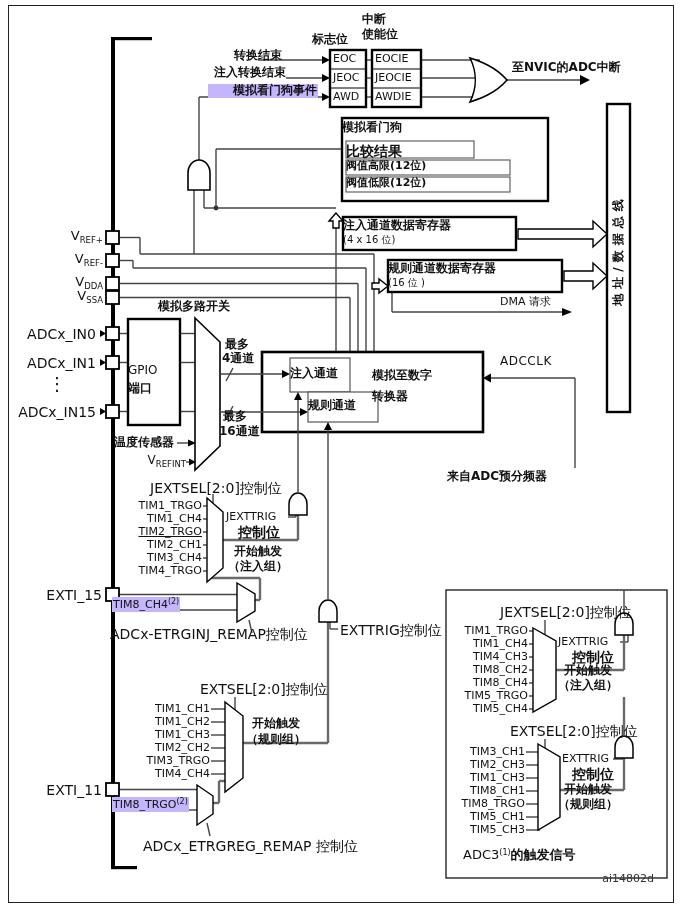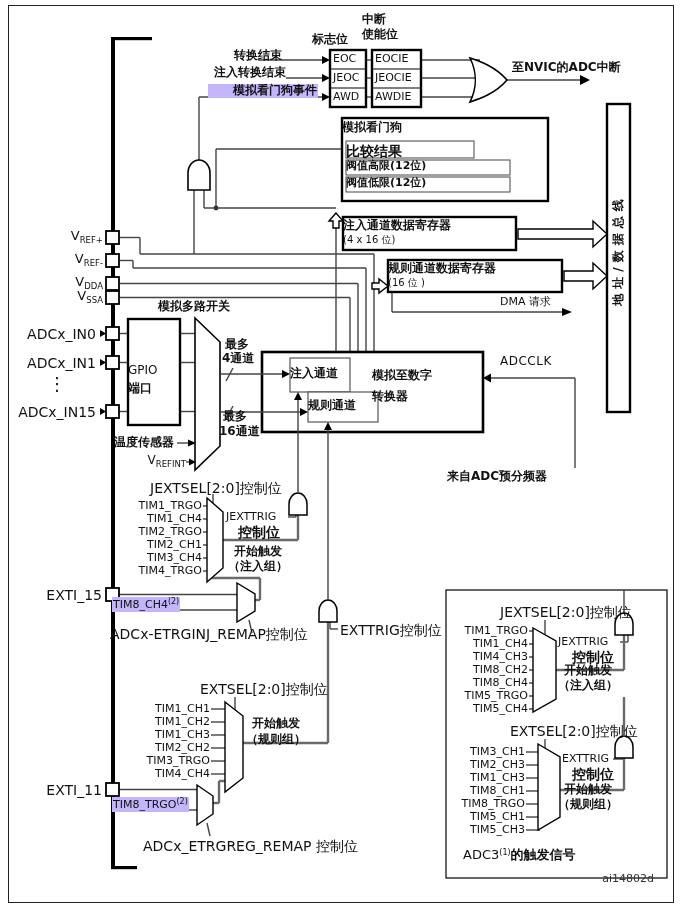--- a/index.html
+++ b/index.html
@@ -300,21 +300,21 @@
   <div class="lbl s12 b ctr" style="left:290px;top:367px;width:60px;">注入通道</div>
   <div class="lbl s12 b ctr" style="left:308px;top:399px;width:70px;">规则通道</div>
   <div class="lbl s12 b ctr" style="left:372px;top:369px;width:100px;">模拟至数字</div>
   <div class="lbl s12 b ctr" style="left:372px;top:390px;width:100px;">转换器</div>
   <div class="lbl s12" style="left:500px;top:355px;letter-spacing:.5px;">ADCCLK</div>
   <div class="lbl s12 b" style="left:447px;top:470px;">来自ADC预分频器</div>
 
   <div class="lbl s115" style="left:150px;top:480px;">JEXTSEL[2:0]控制位</div>
   <div class="lbl s11 rt" style="left:122px;top:500px;width:80px;">TIM1_TRGO</div>
   <div class="lbl s11 rt" style="left:122px;top:513px;width:80px;">TIM1_CH4</div>
-  <div class="lbl s11 rt" style="left:122px;top:526px;width:80px;">TIM2_TRGO</div>
+  <div class="lbl s11 rt" style="left:122px;top:526px;width:80px;text-decoration:underline;">TIM2_TRGO</div>
   <div class="lbl s11 rt" style="left:122px;top:539px;width:80px;">TIM2_CH1</div>
   <div class="lbl s11 rt" style="left:122px;top:552px;width:80px;">TIM3_CH4</div>
   <div class="lbl s11 rt" style="left:122px;top:565px;width:80px;">TIM4_TRGO</div>
   <div class="lbl s11" style="left:226px;top:511px;">JEXTTRIG</div>
   <div class="lbl s115 b" style="left:238px;top:524px;">控制位</div>
   <div class="lbl s12 b" style="left:234px;top:545px;">开始触发</div>
   <div class="lbl s12 b" style="left:228px;top:560px;">（注入组）</div>
   <div class="lbl s11 wbg" style="left:112px;top:597px;"><span>TIM8_CH4</span><span class="sup">(2)</span></div>
   <div class="lbl s115" style="left:110px;top:626px;">ADCx-ETRGINJ_REMAP控制位</div>
 

